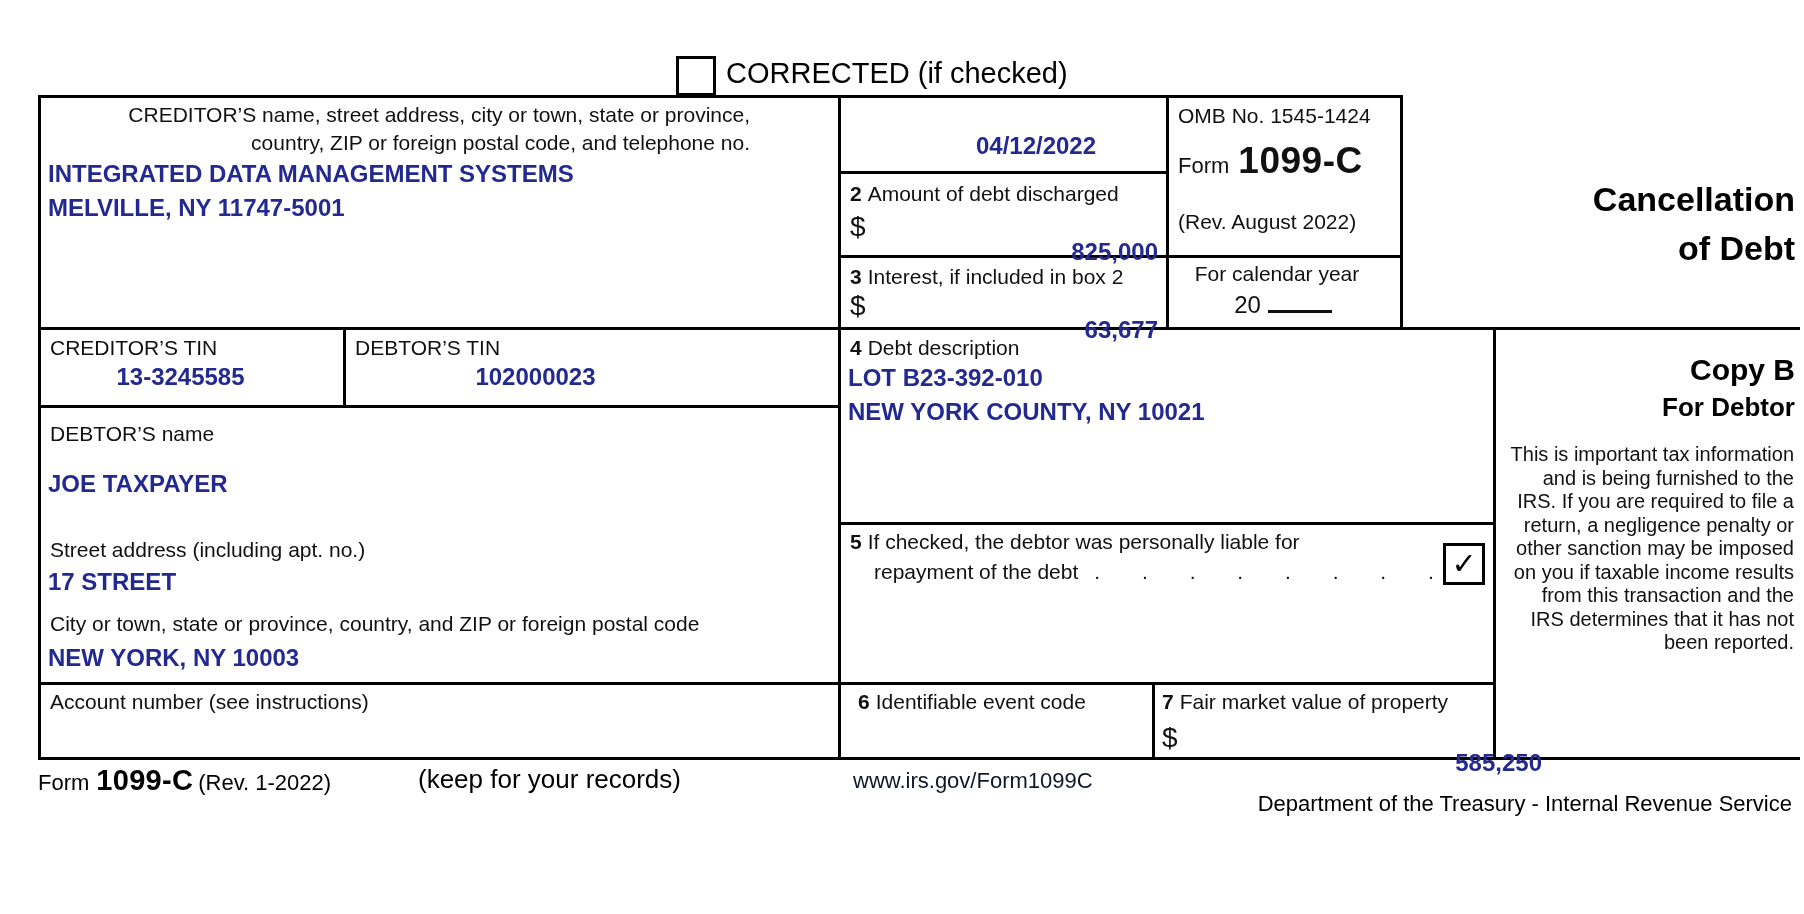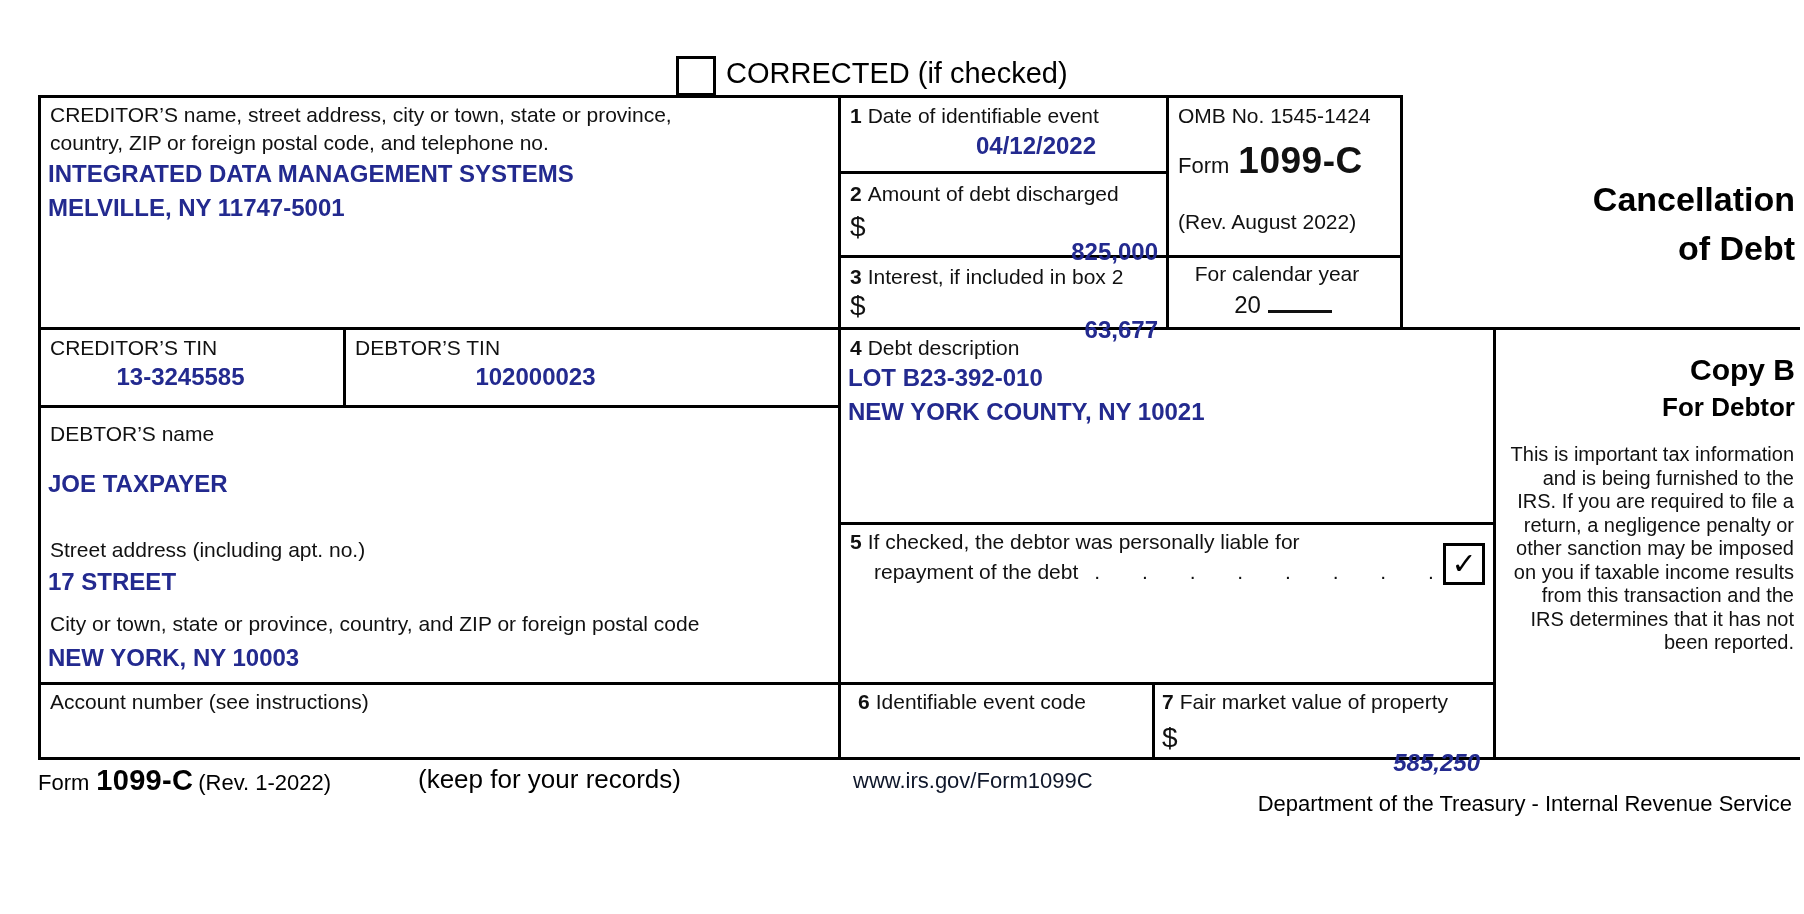--- a/index.html
+++ b/index.html
@@ -65,27 +65,24 @@
   <div class="ln h" style="left:38px;top:682px;width:1458px;"></div>
   <div class="ln h" style="left:38px;top:757px;width:1762px;"></div>
   <div class="ln v" style="left:38px;top:95px;height:665px;"></div>
   <div class="ln v" style="left:838px;top:95px;height:662px;"></div>
   <div class="ln v" style="left:1166px;top:95px;height:232px;"></div>
   <div class="ln v" style="left:1400px;top:95px;height:232px;"></div>
   <div class="ln v" style="left:343px;top:327px;height:78px;"></div>
   <div class="ln v" style="left:1493px;top:327px;height:430px;"></div>
   <div class="ln v" style="left:1152px;top:682px;height:75px;"></div>
 
-  <div class="lbl" style="left:50px;top:101px;width:700px;">CREDITOR’S name, street address, city or town, state or province, country, ZIP or foreign postal code, and telephone no.</div>
+  <div class="lbl" style="left:50px;top:101px;width:700px;text-align:right;">CREDITOR’S name, street address, city or town, state or province, country, ZIP or foreign postal code, and telephone no.</div>
   <div class="val" style="left:48px;top:160px;">INTEGRATED DATA MANAGEMENT SYSTEMS</div>
   <div class="val" style="left:48px;top:194px;">MELVILLE, NY 11747-5001</div>
 
-  <div class="lbl" style="left:850px;top:102px;">
-    <span class="num">1</span><span>Date of identifiable event</span>
-  </div>
   <div class="val center" style="left:838px;top:132px;width:396px;">04/12/2022</div>
 
   <div class="lbl" style="left:850px;top:180px;">
     <span class="num">2</span><span>Amount of debt discharged</span>
   </div>
   <div class="dollar" style="left:850px;top:211px;">$</div>
   <div class="val right" style="left:850px;top:215px;width:308px;">825,000</div>
 
   <div class="lbl" style="left:850px;top:263px;">
     <span class="num">3</span><span>Interest, if included in box 2</span>
@@ -145,21 +142,21 @@
   <div class="lbl" style="left:50px;top:688px;">Account number (see instructions)</div>
 
   <div class="lbl" style="left:858px;top:688px;">
     <span class="num">6</span><span>Identifiable event code</span>
   </div>
 
   <div class="lbl" style="left:1162px;top:688px;">
     <span class="num">7</span><span>Fair market value of property</span>
   </div>
   <div class="dollar" style="left:1162px;top:722px;">$</div>
-  <div class="val right" style="left:1162px;top:726px;width:318px;font-style:italic;">585,250</div>
+  <div class="val right" style="left:1224px;top:726px;width:318px;">585,250</div>
 
   <div class="footer-form" style="left:38px;top:764px;">
     <span class="w">Form</span>
     <span class="n">1099-C</span>
     <span class="r">(Rev. 1-2022)</span>
   </div>
   <div class="footer-keep" style="left:418px;top:764px;">(keep for your records)</div>
   <div class="footer-url" style="left:853px;top:768px;">www.irs.gov/Form1099C</div>
   <div class="footer-dept right" style="left:1100px;top:768px;width:692px;">Department of the Treasury - Internal Revenue Service</div>
 

